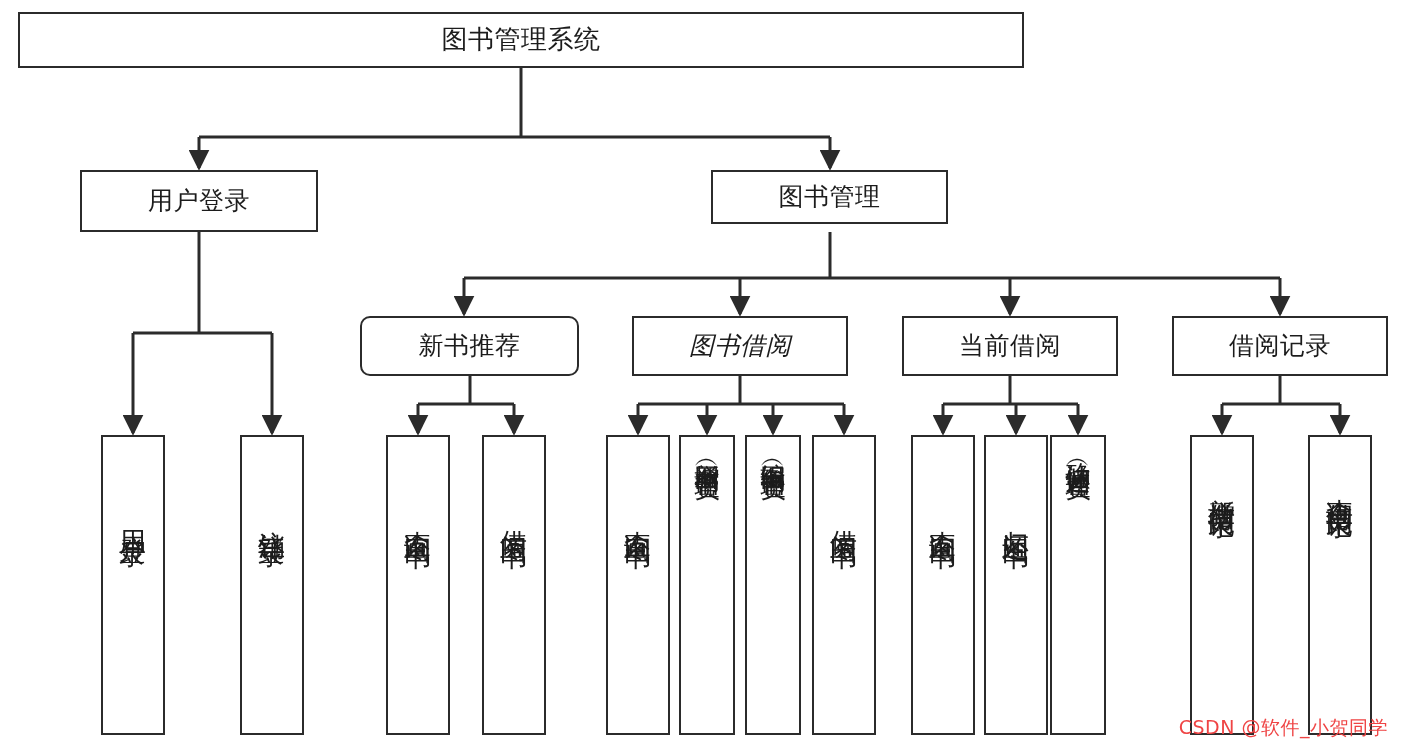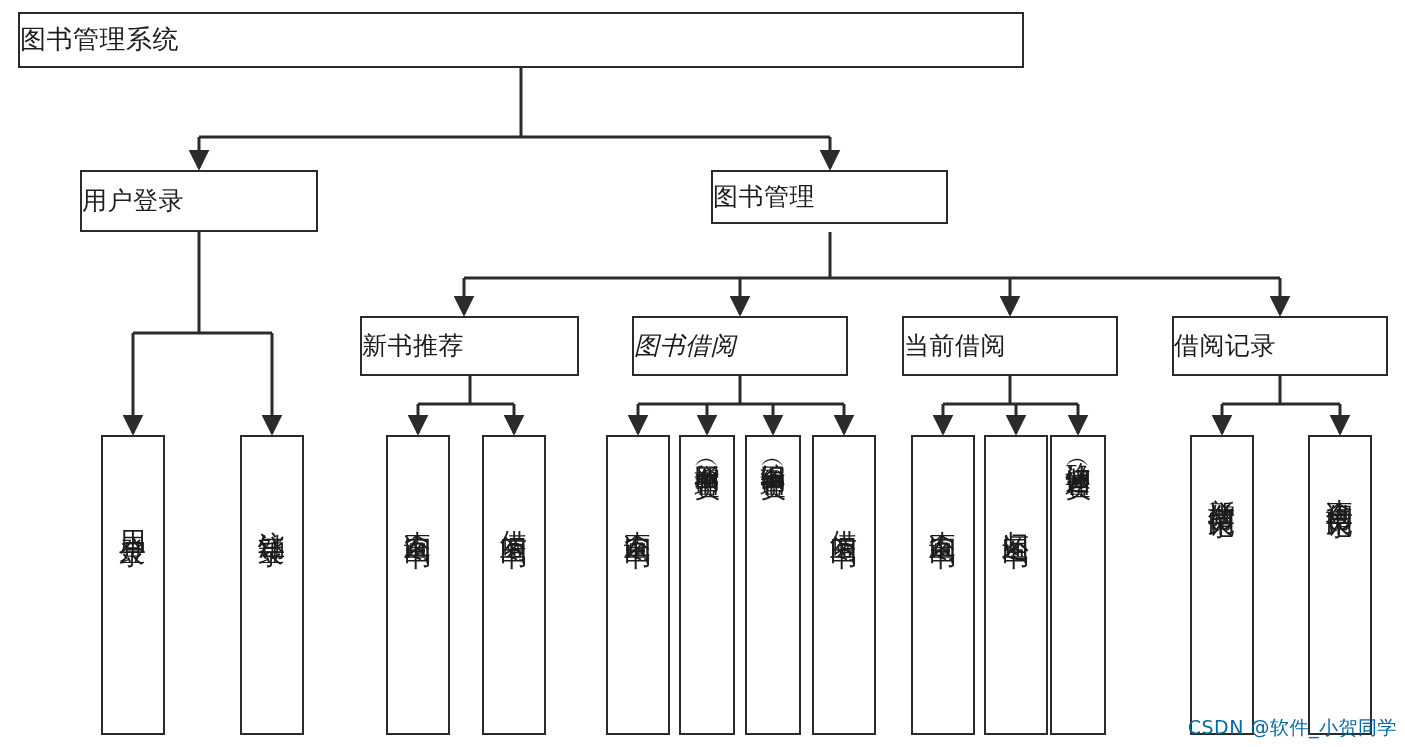--- a/index.html
+++ b/index.html
@@ -25,21 +25,21 @@
     height: 747px;
     pointer-events: none;
   }
   .node {
     position: absolute;
     box-sizing: border-box;
     border: 2.5px solid #2b2b2b;
     background: #ffffff;
     display: flex;
     align-items: center;
-    justify-content: flex-start;
+    justify-content: center;
     color: #1c1c1c;
   }
   .node .label {
     display: block;
     text-align: center;
     line-height: 1.12;
     white-space: nowrap;
   }
   
   .node.horiz .label {
@@ -59,24 +59,24 @@
     writing-mode: vertical-rl;
     text-orientation: upright;
     font-size: 27px;
     line-height: 1.0;
     letter-spacing: 4px;
     white-space: nowrap;
     margin-top: 0;
   }
   .watermark {
     position: absolute;
-    right: 8px;
+    right: 17px;
     bottom: 6px;
     font-size: 19px;
-    color: #0369a1;
+    color: #ef4444;
     letter-spacing: 0.5px;
     white-space: nowrap;
     user-select: none;
   }
 </style>
 </head>
 <body>
 
 <div id="canvas">
 
@@ -134,21 +134,21 @@
     <span class="label">图书管理系统</span>
   </div>
 
   <div class="node horiz" style="left:80px; top:170px; width:238px; height:62px;">
     <span class="label">用户登录</span>
   </div>
   <div class="node horiz" style="left:711px; top:170px; width:237px; height:54px;">
     <span class="label">图书管理</span>
   </div>
 
-  <div class="node horiz" style="left:360px; top:316px; width:219px; height:60px;">
+  <div class="node horiz" style="left:360px; top:316px; width:219px; height:60px;border-radius:10px;">
     <span class="label">新书推荐</span>
   </div>
   <div class="node horiz" style="left:632px; top:316px; width:216px; height:60px;font-style:italic;">
     <span class="label">图书借阅</span>
   </div>
   <div class="node horiz" style="left:902px; top:316px; width:216px; height:60px;">
     <span class="label">当前借阅</span>
   </div>
   <div class="node horiz" style="left:1172px; top:316px; width:216px; height:60px;">
     <span class="label">借阅记录</span>

